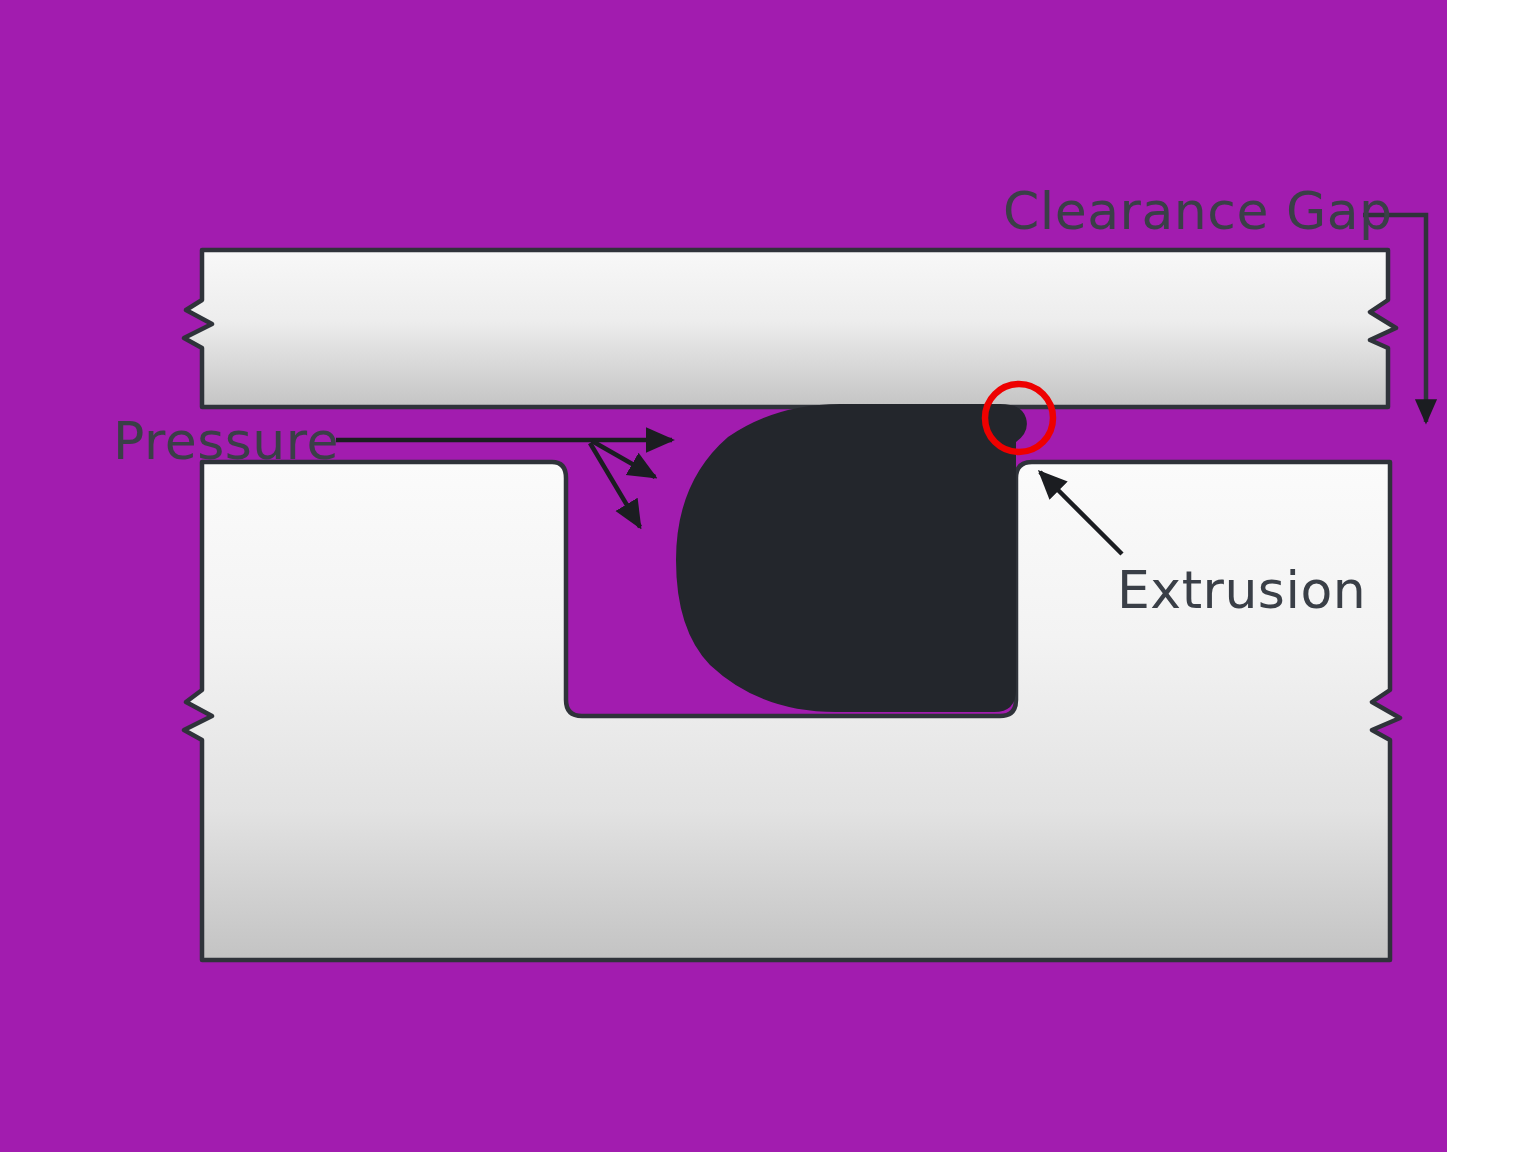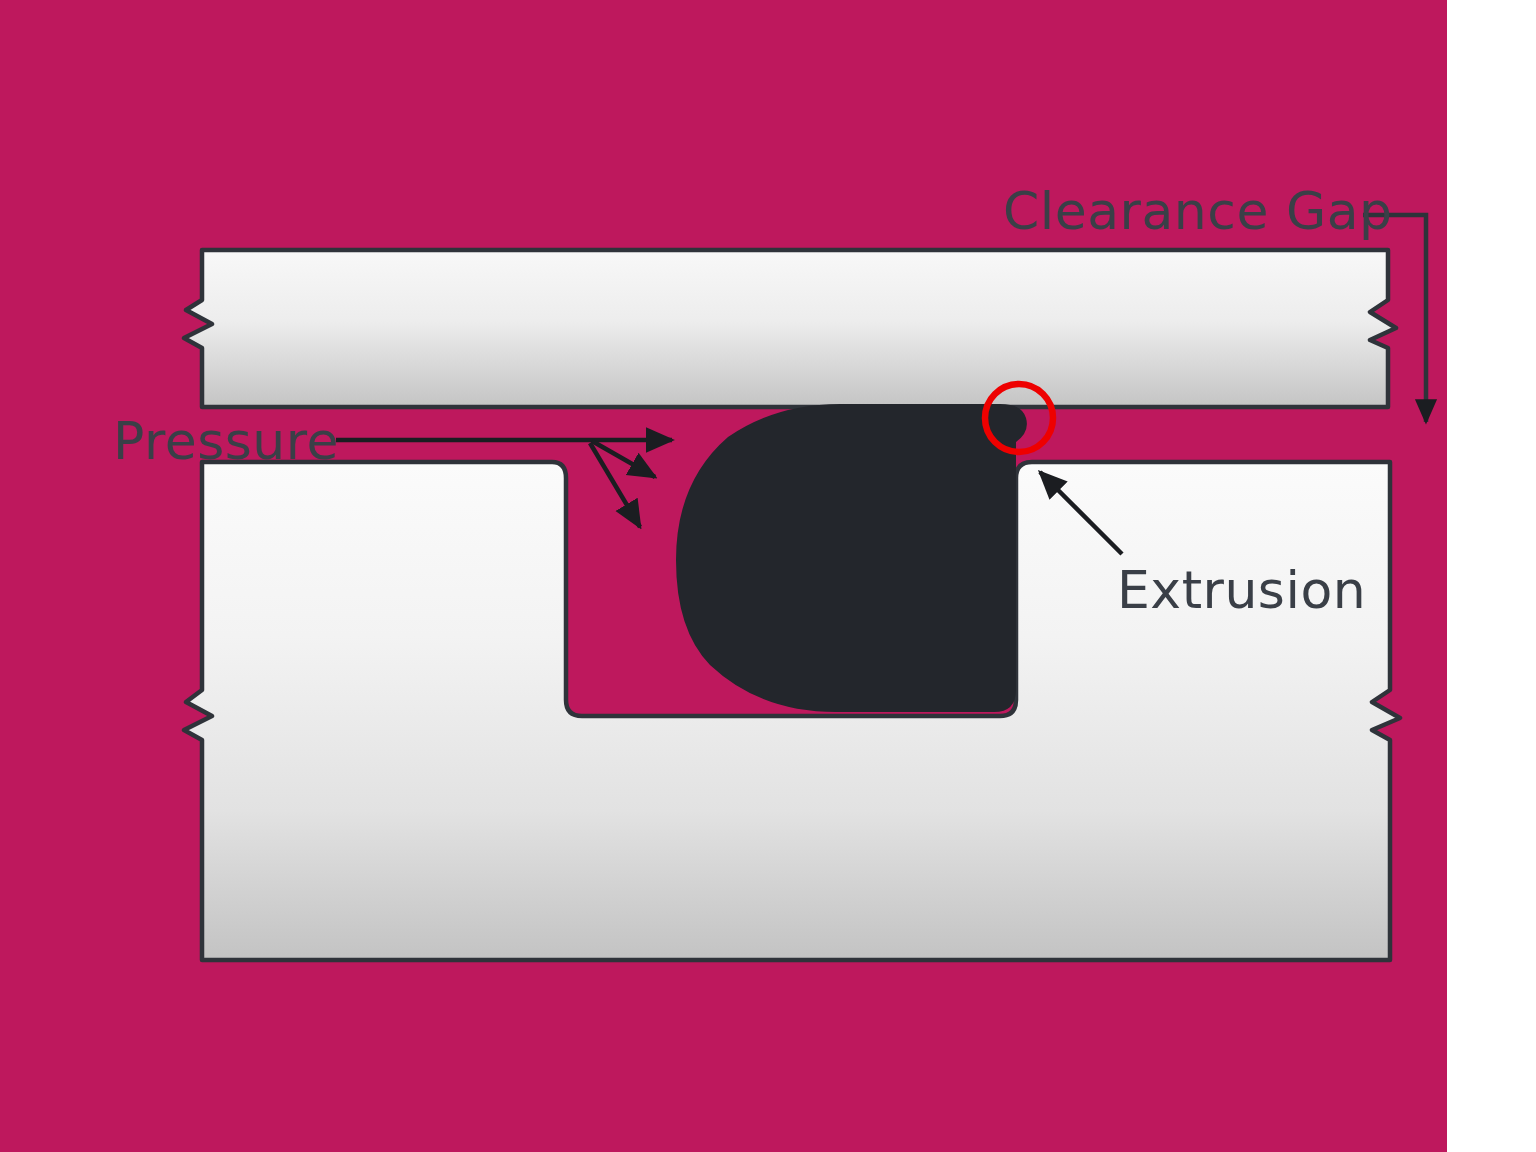--- a/index.html
+++ b/index.html
@@ -10,21 +10,21 @@
   body {
     width: 1536px;
     height: 1152px;
     overflow: hidden;
     font-family: "DejaVu Sans", sans-serif;
   }
   #diagram-root {
     position: relative;
     width: 1447px;
     height: 1152px;
-    background: #be185d;
+    background: #a21caf;
   }
   svg.diagram-canvas {
     position: absolute;
     top: 0;
     left: 0;
     width: 1536px;
     height: 1152px;
     display: block;
   }
   text.label {

